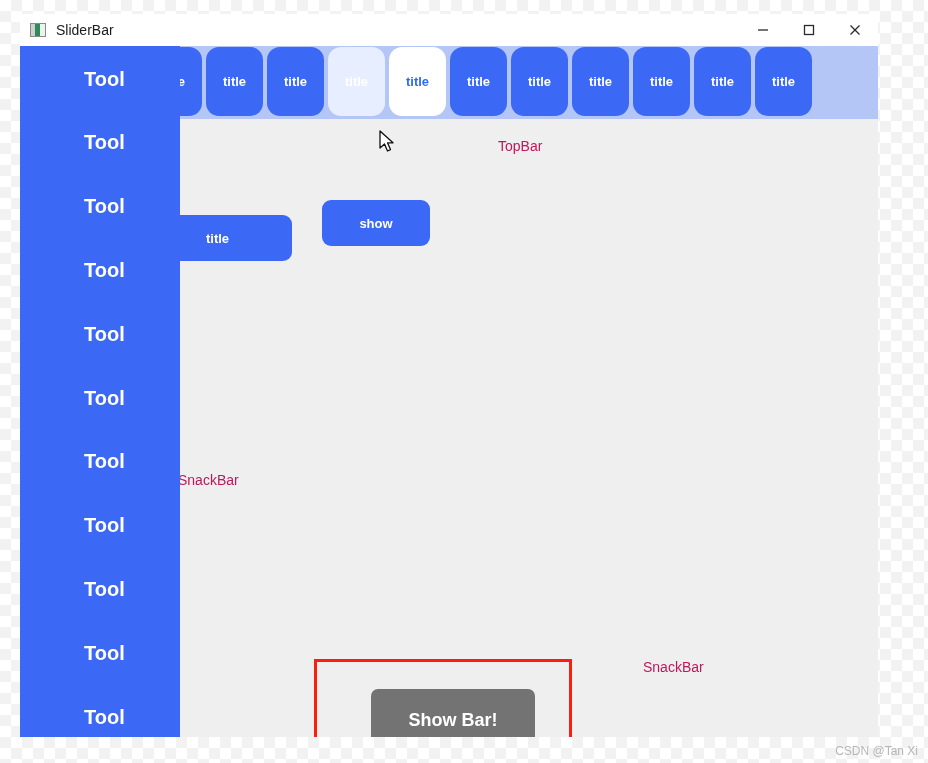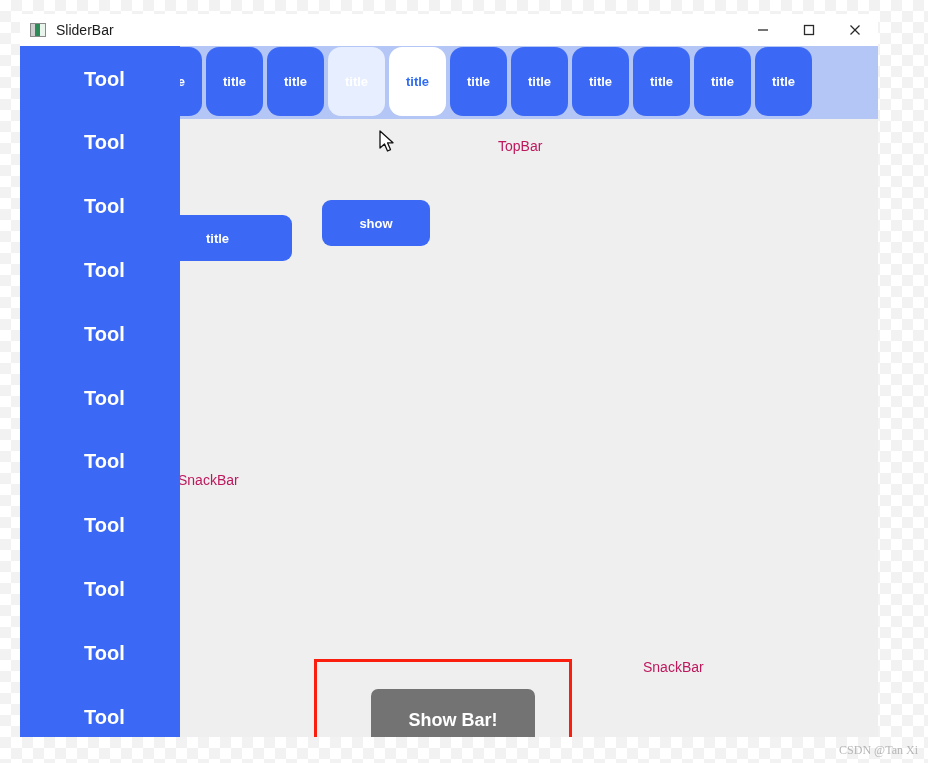--- a/index.html
+++ b/index.html
@@ -214,21 +214,20 @@
   }
 
   
   #watermark {
     position: absolute;
     right: 10px;
     bottom: 5px;
     font-size: 12px;
     color: #b6b6b6;
     white-space: nowrap;
-    font-family: Liberation Serif, serif;
   }
 </style>
 </head>
 <body>
 
 <div id="window">
 
   <div id="titlebar">
     <div id="app-icon"></div>
     <div id="title-text">SliderBar</div>

